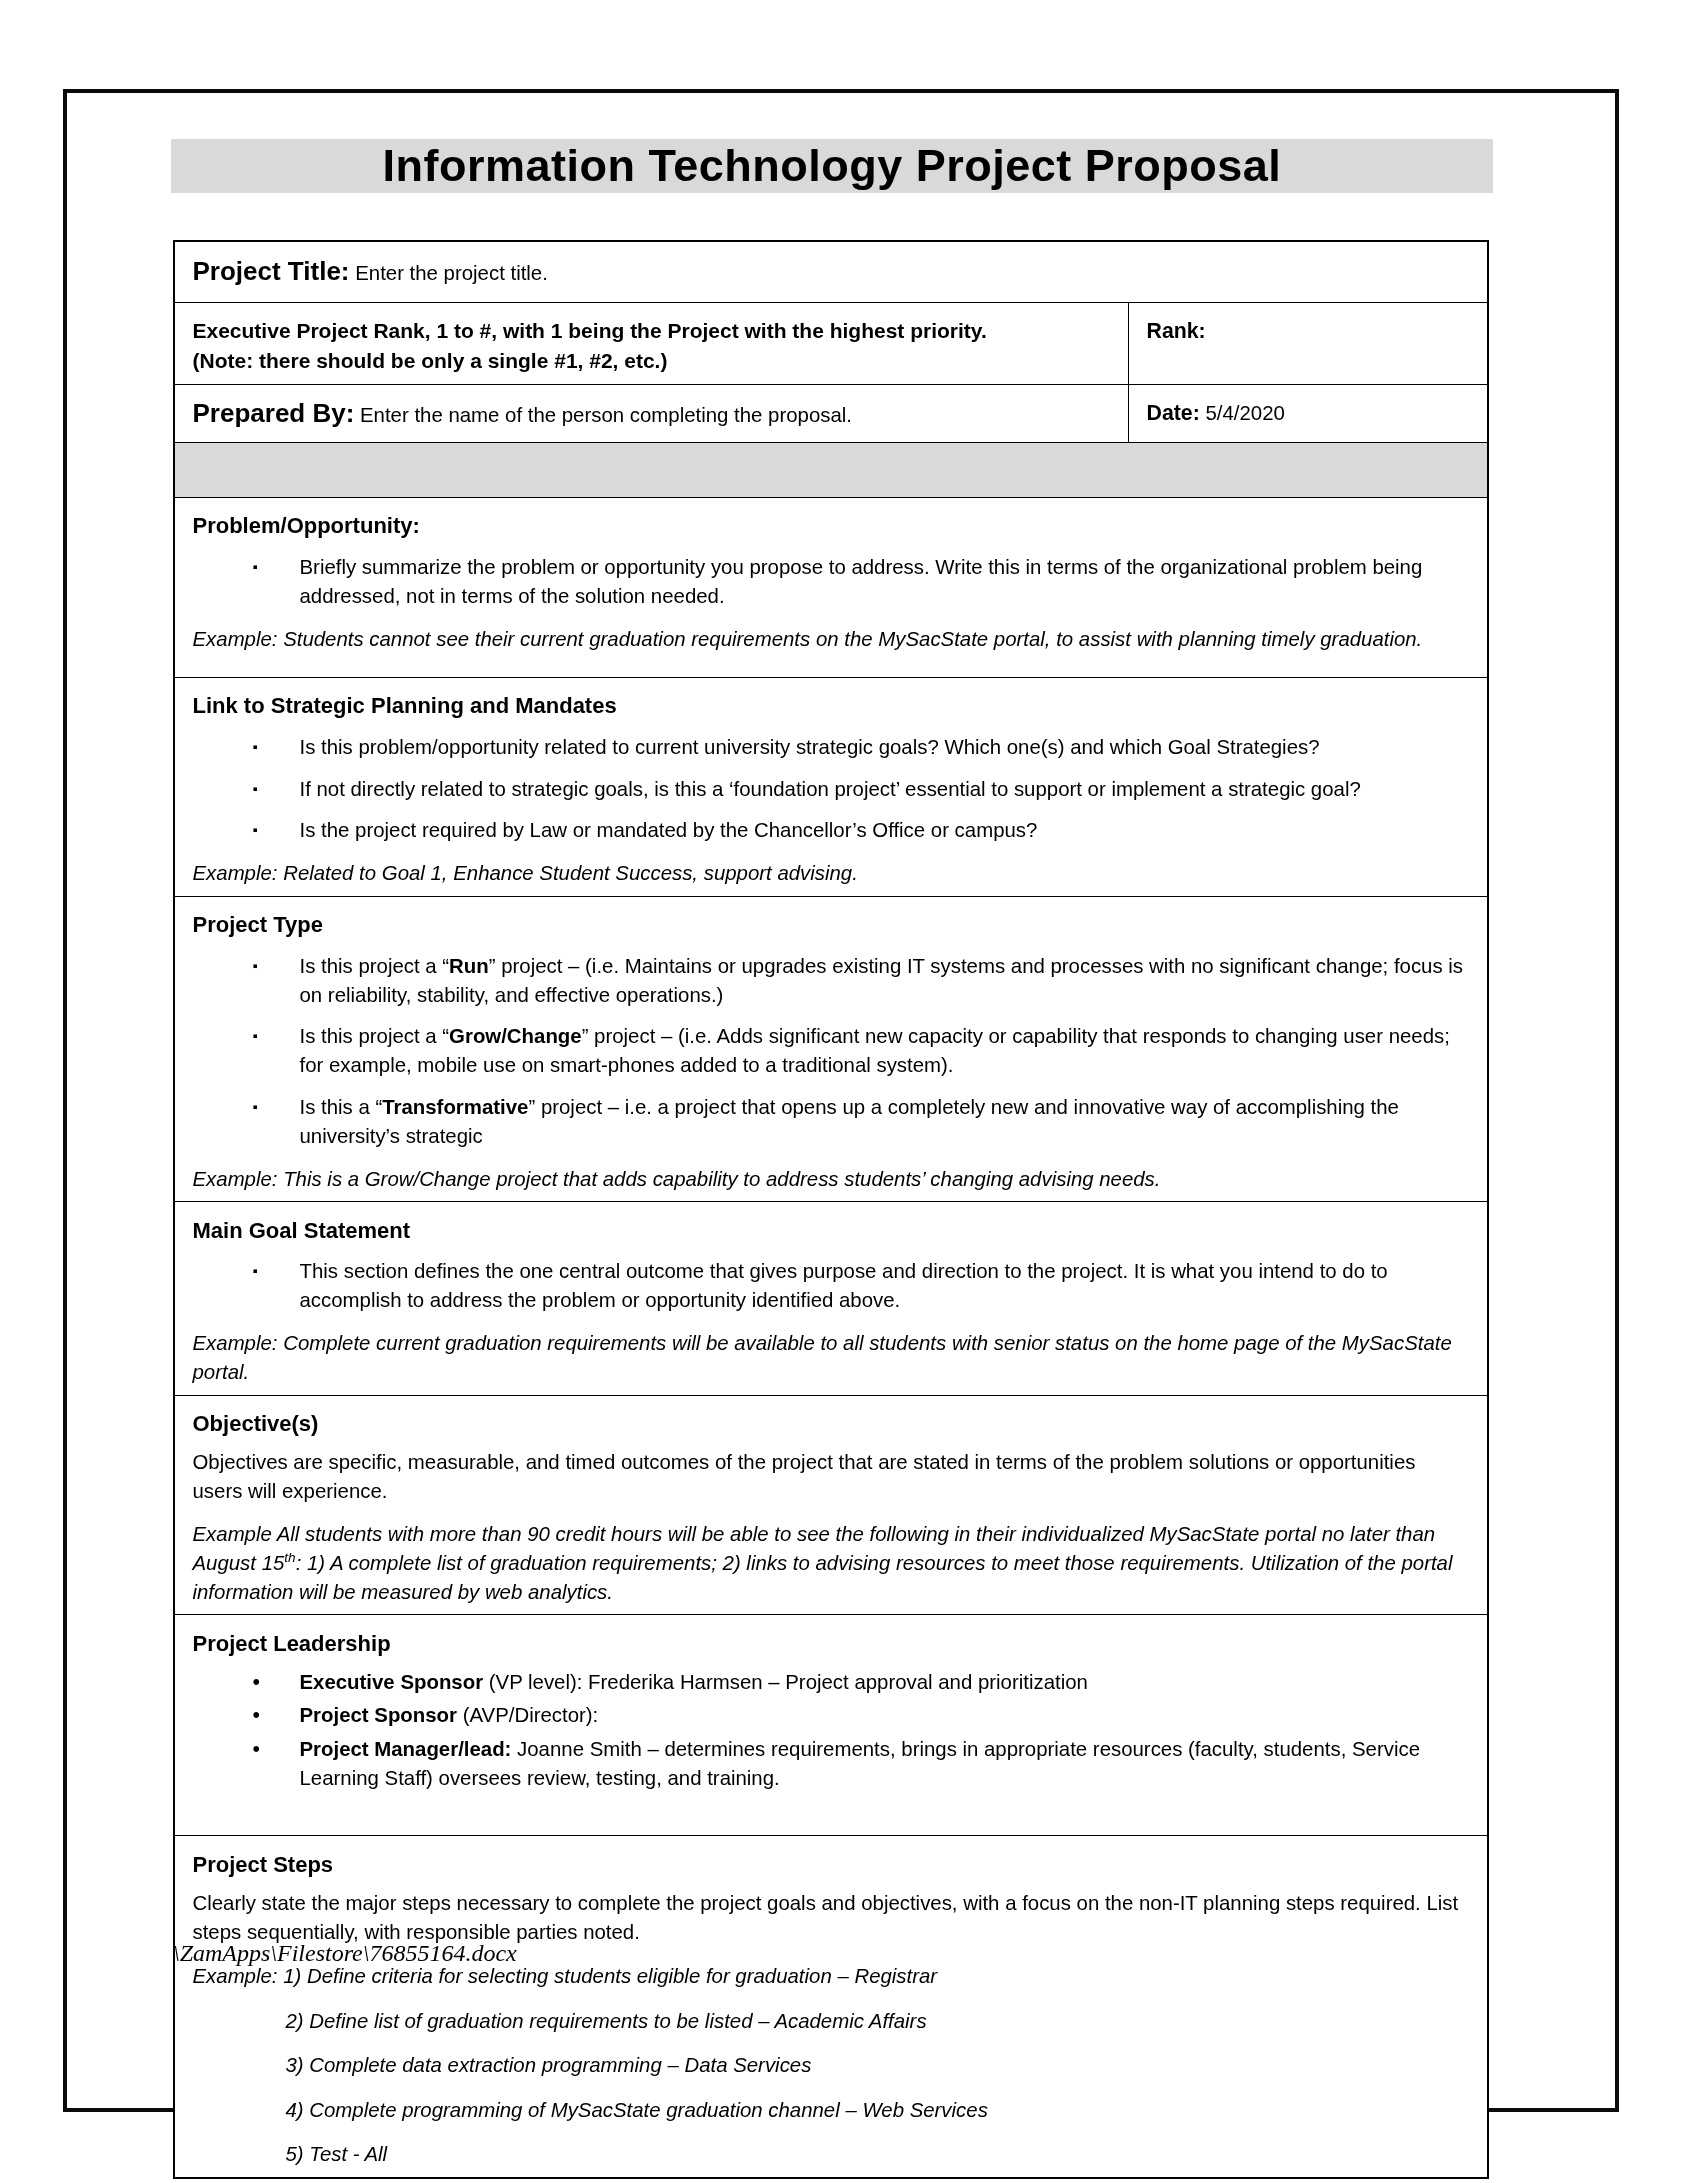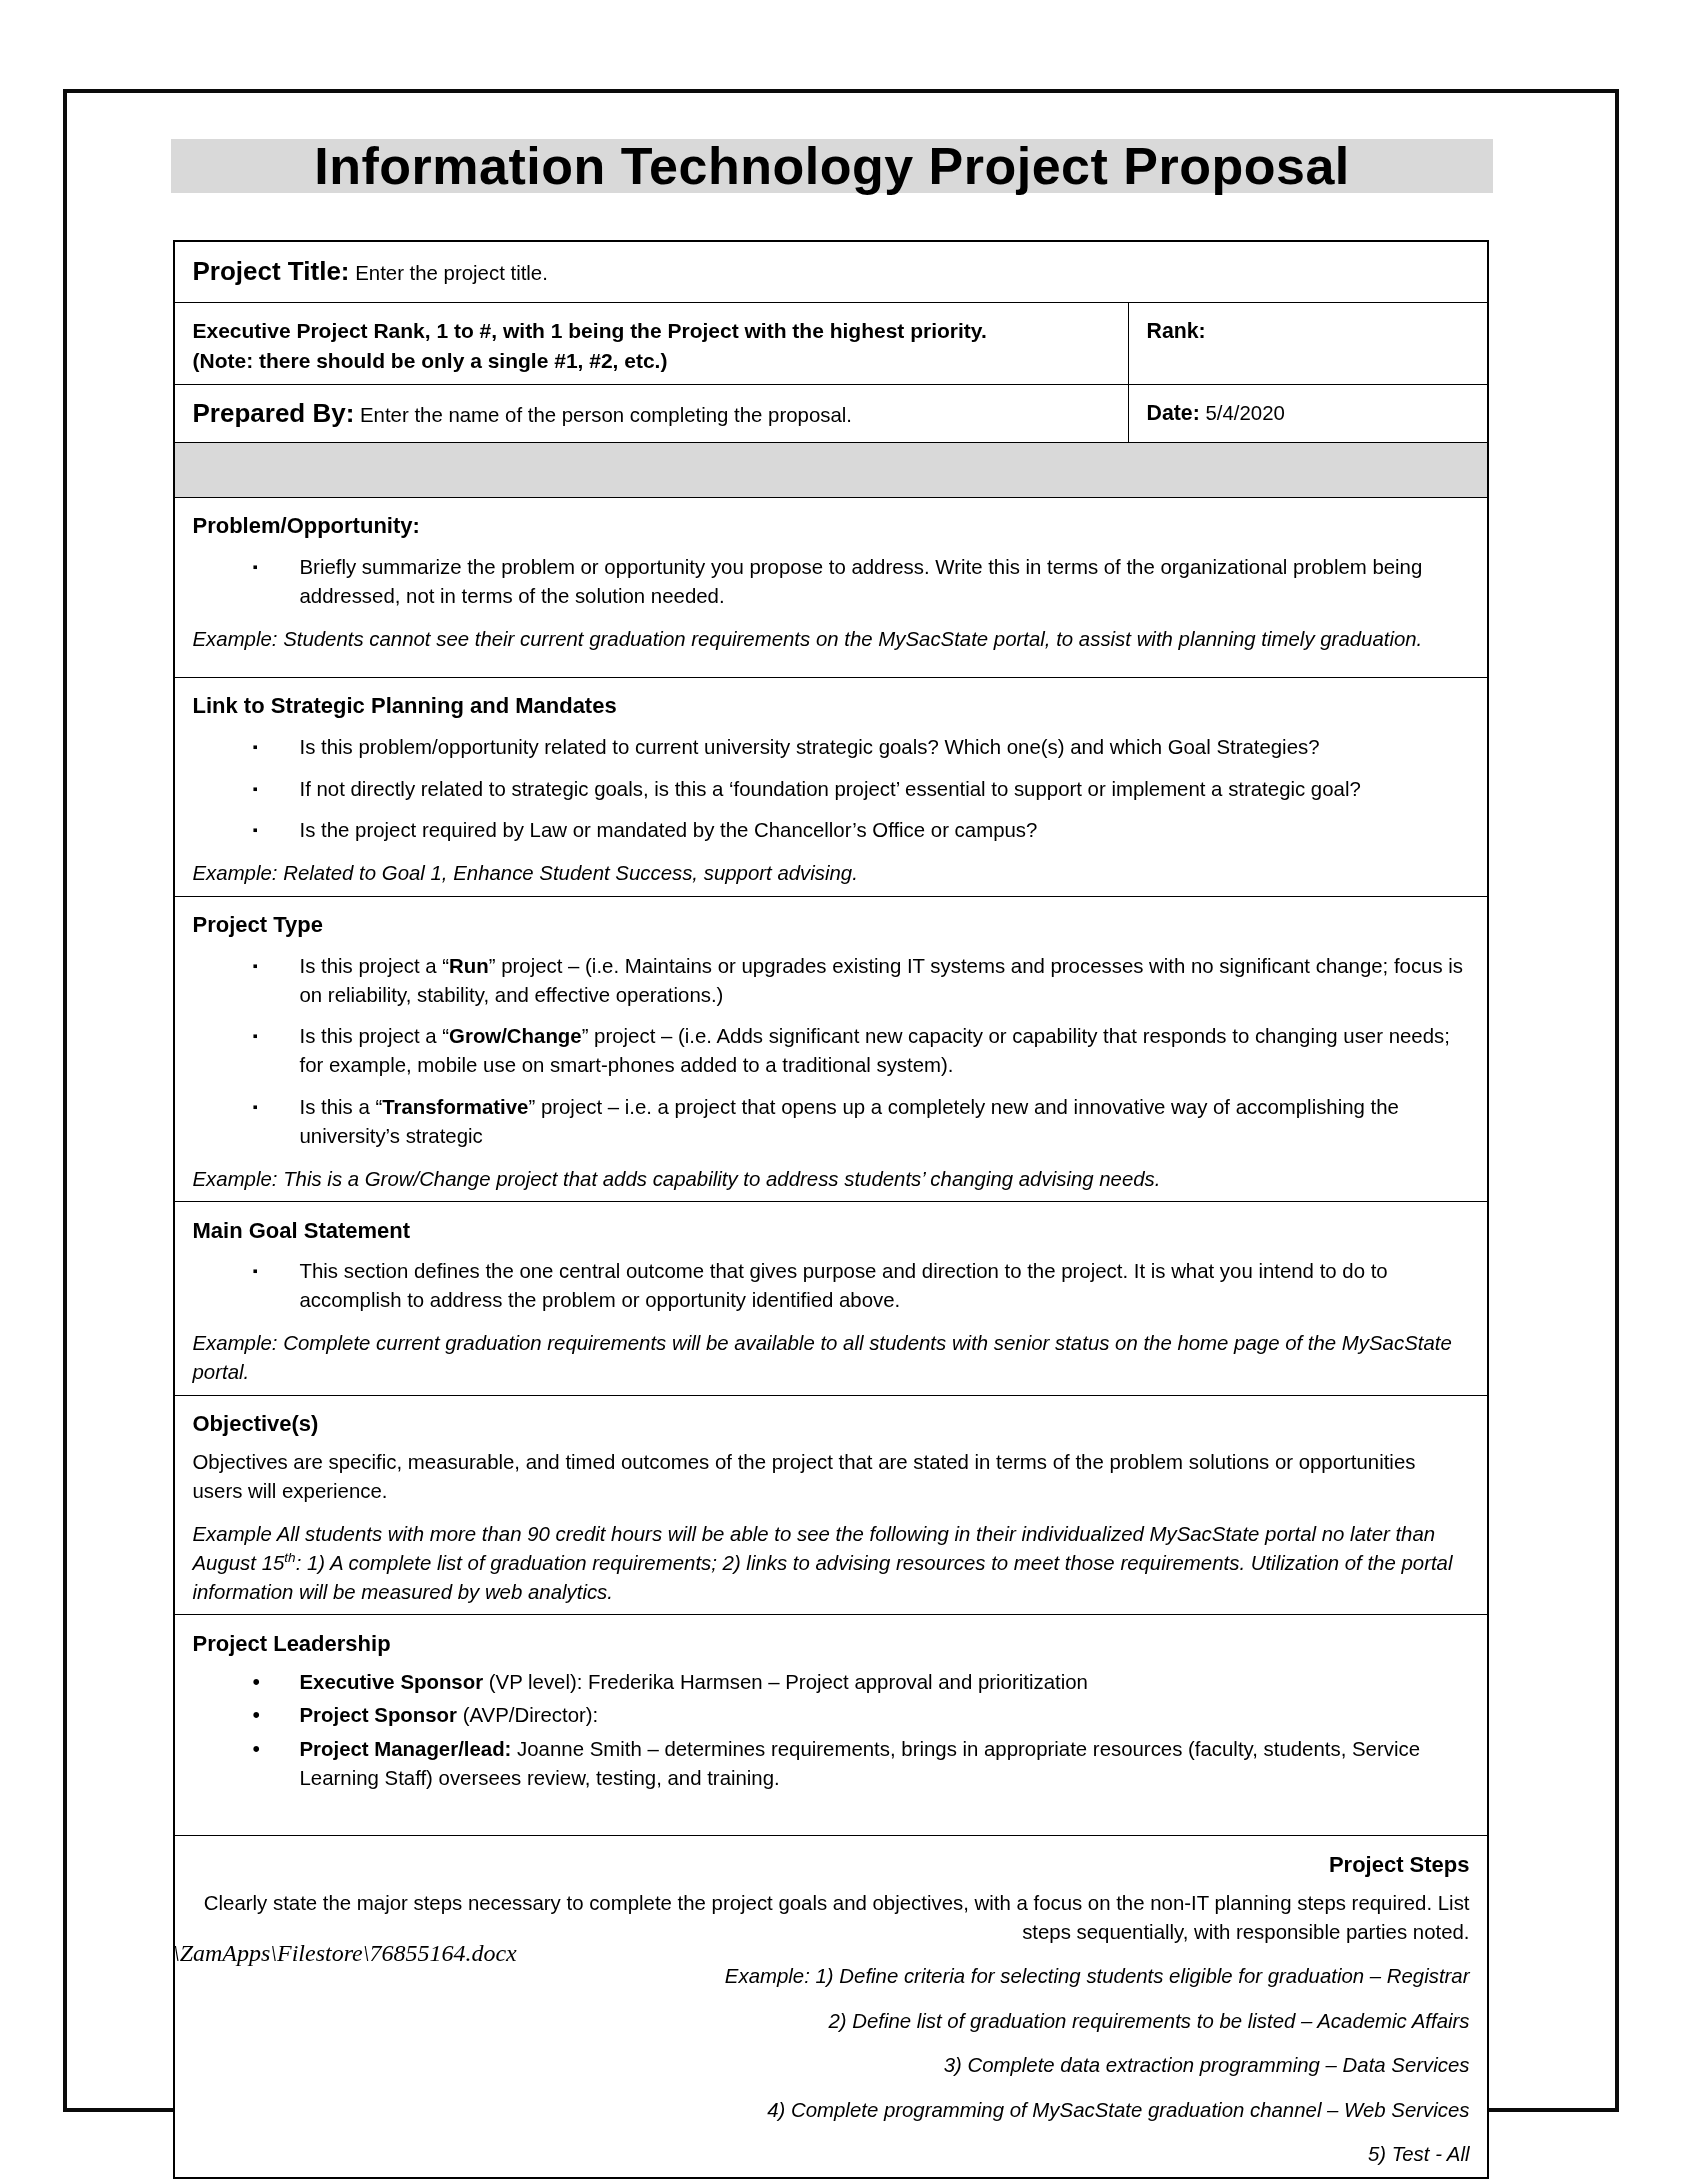--- a/index.html
+++ b/index.html
@@ -19,38 +19,38 @@
     border: 4.9px solid #0b0b0b;
     box-sizing: border-box;
     background: #ffffff;
   }
   .title-bar {
     position: absolute;
     left: 171px; top: 139px;
     width: 1322px; height: 54px;
     background: #d9d9d9;
     display: flex; align-items: center; justify-content: center;
-    font-size: 52px; font-weight: bold;
+    font-size: 45px; font-weight: bold;
     letter-spacing: 0.5px;
   }
   .doc-table {
     position: absolute;
     left: 173px; top: 240px;
     width: 1316px;
     border: 2.9px solid #000;
     box-sizing: border-box;
     background: #fff;
   }
   .row {
     border-bottom: 1.9px solid #000;
     box-sizing: border-box;
     font-size: 20.4px;
     line-height: 29px;
   }
-  .row:last-child { border-bottom: none; text-align: right; }
+  .row:last-child { border-bottom: none; }
   .row-split { display: flex; align-items: stretch; padding: 0; }
   .cell-left { flex: 1 1 auto; border-right: 1.9px solid #000; box-sizing: border-box; padding: 13.6px 17.5px 7.8px 17.5px; }
   .cell-right { flex: 0 0 358px; box-sizing: border-box; padding: 13.6px 17.5px 7.8px 17.5px; }
   .lbl { font-weight: bold; font-size: 26px; }
   .lbl-sm { font-weight: bold; font-size: 21.3px; }
   .val { font-size: 20.4px; margin-top: 28px; }
   .r-title { min-height: 61px; padding: 14.6px 17.5px 7.8px 17.5px; }
   .r-rank { min-height: 82px; }
   .r-rank .cell-left { font-weight: bold; font-size: 21px; line-height: 30px; padding-top: 12.6px; }
   .r-prep { min-height: 58px; }

